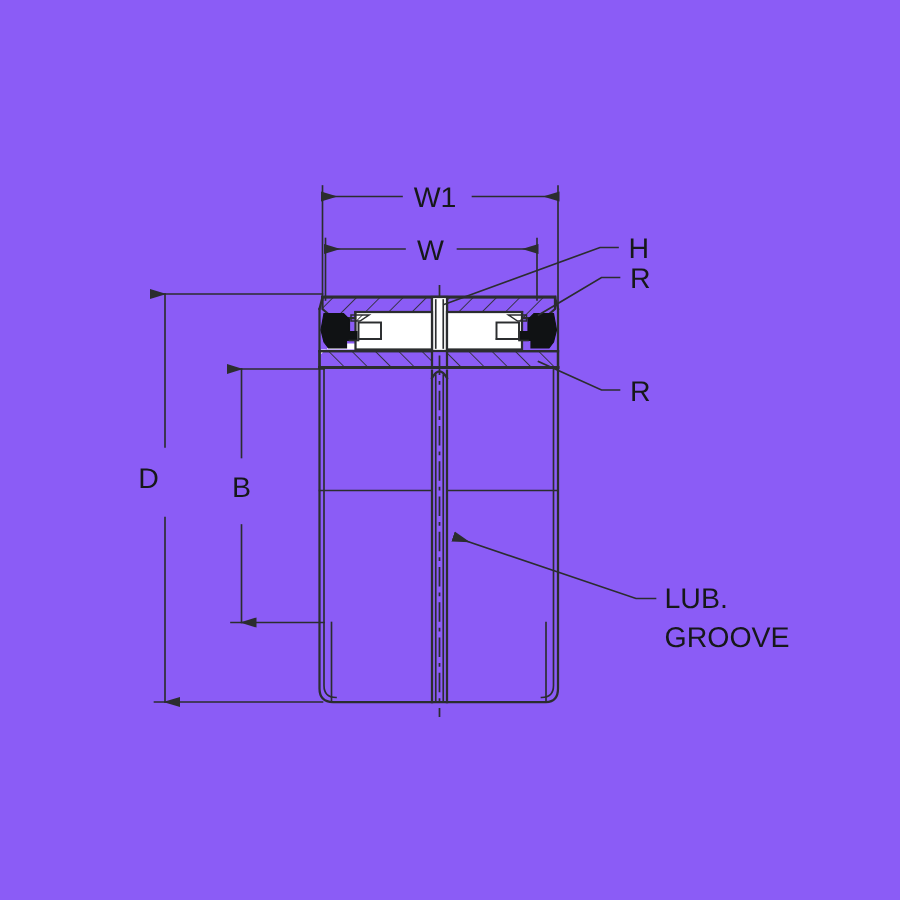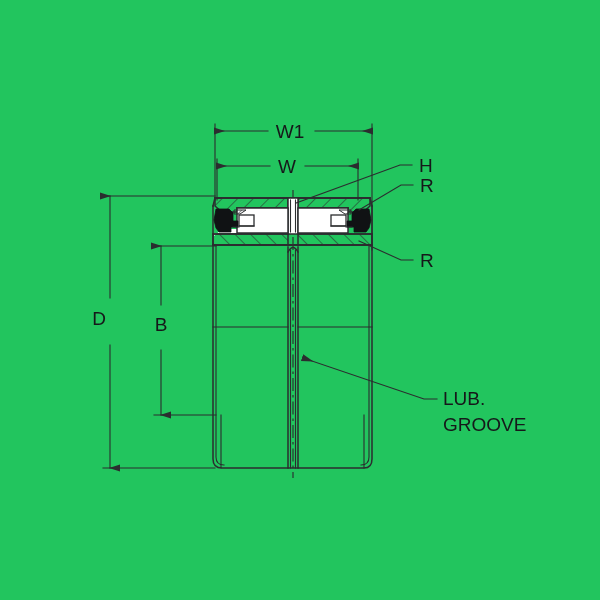--- a/index.html
+++ b/index.html
@@ -11,21 +11,21 @@
   body {
     width: 600px;
     height: 600px;
     overflow: hidden;
     font-family: "Liberation Sans", sans-serif;
   }
   #drawing-root {
     position: relative;
     width: 600px;
     height: 600px;
-    background: #22c55e;
+    background: #8b5cf6;
   }
   #drawing-svg {
     display: block;
     width: 600px;
     height: 600px;
   }
   .dim-label {
     font-family: "Liberation Sans", sans-serif;
     font-size: 19px;
     fill: #16181a;

